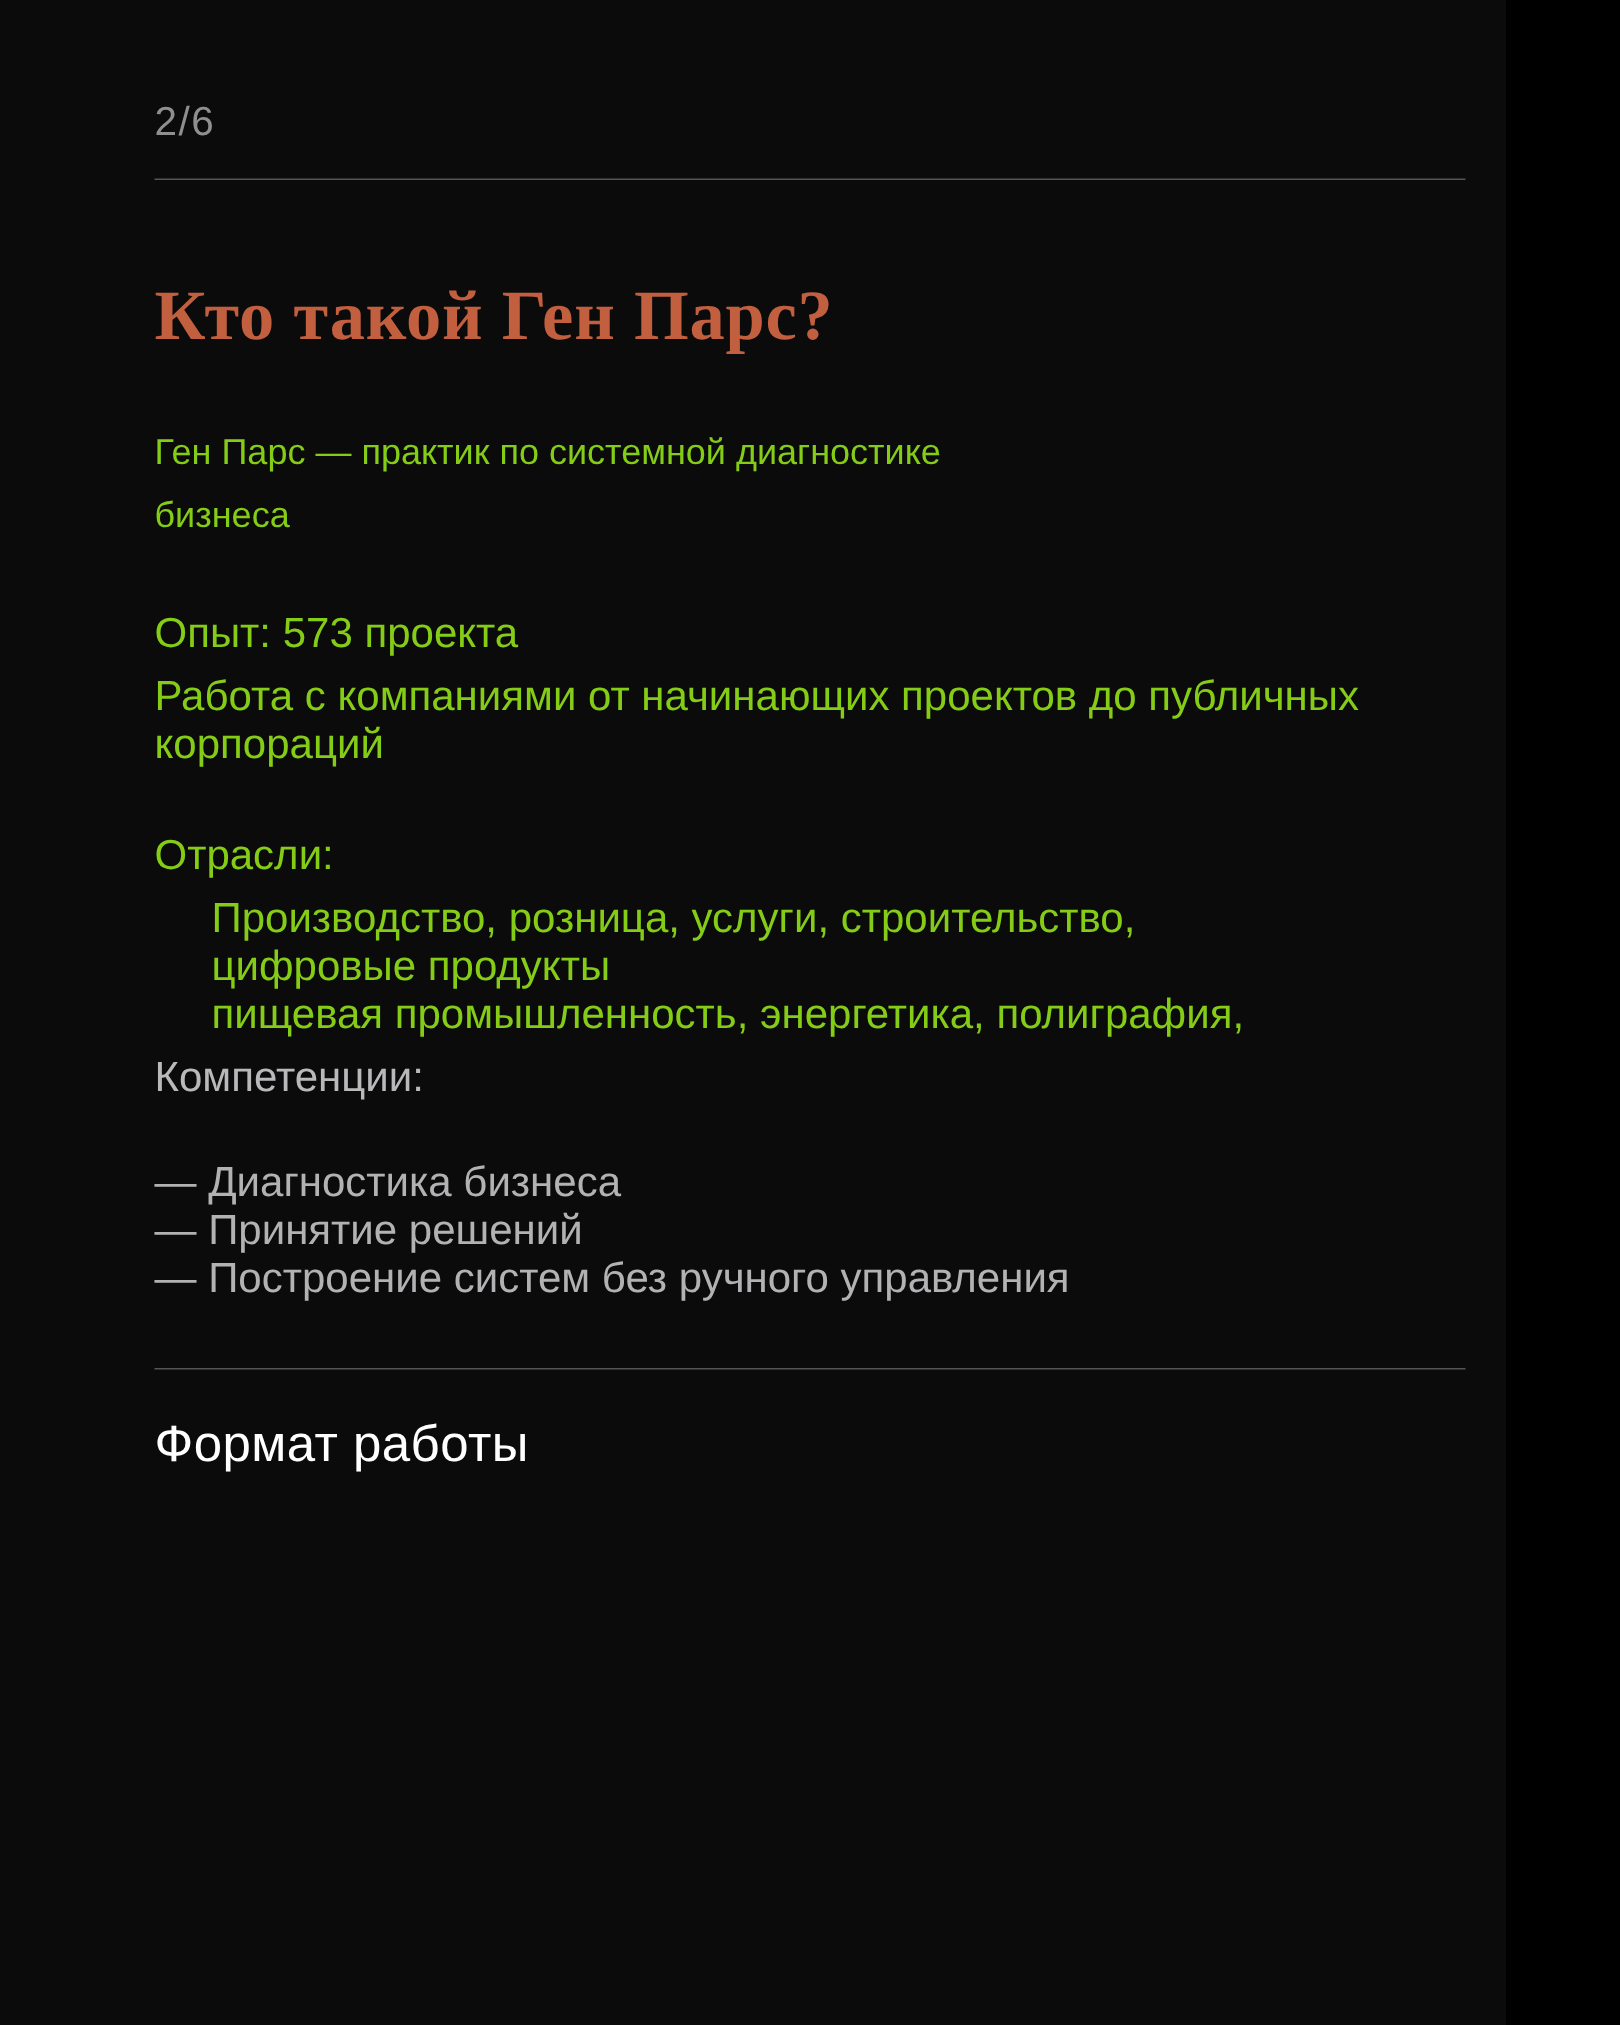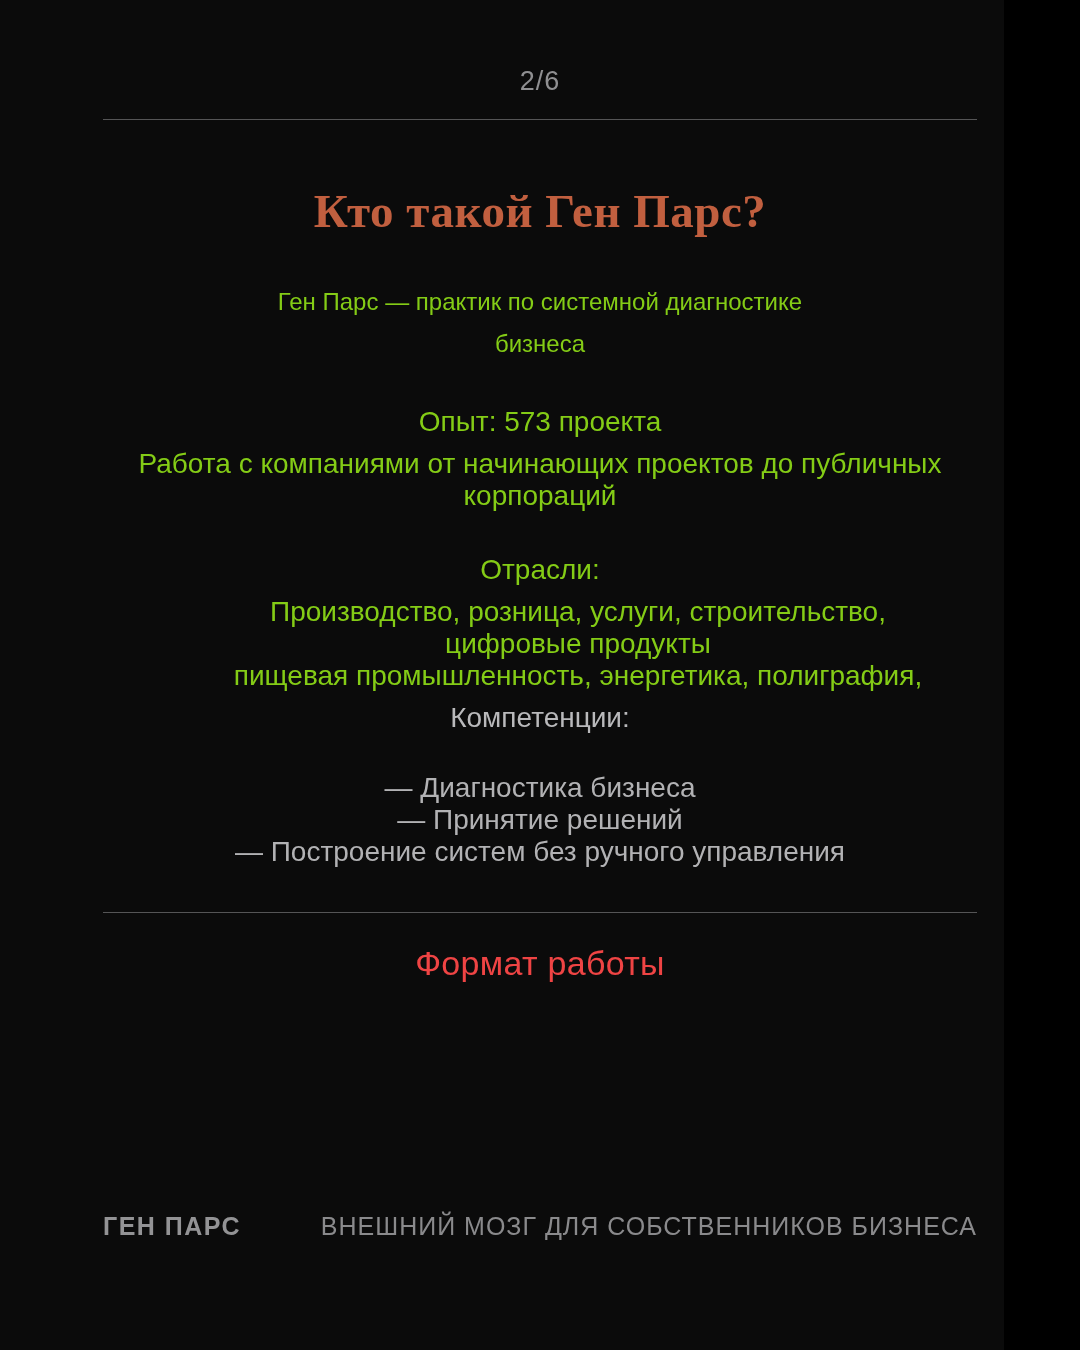--- a/index.html
+++ b/index.html
@@ -7,21 +7,20 @@
     padding: 0;
     background: #000;
   }
   .canvas {
     position: relative;
     width: 1004px;
     height: 1350px;
     background: #0b0b0b;
     font-family: "Liberation Sans", sans-serif;
     overflow: hidden;
-    text-align: center;
     -webkit-font-smoothing: antialiased;
   }
   .abs { position: absolute; left: 103px; width: 874px; }
 
   .page-indicator {
     top: 66px;
     font-size: 27px;
     color: #8f8f91;
     letter-spacing: 1px;
   }
@@ -68,21 +67,21 @@
     top: 772px;
     font-size: 28px;
     line-height: 32px;
     color: #b2b2b4;
     font-weight: 500;
   }
 
   .fmt-heading {
     top: 944px;
     font-size: 34px;
-    color: #ef4444;
+    color: #ffffff;
     font-weight: 500;
     letter-spacing: 0.3px;
   }
   .fmt-body { top: 1002px; line-height: 33px; }
 
   .footer {
     top: 1212px;
     display: flex;
     justify-content: space-between;
     align-items: baseline;
@@ -132,18 +131,14 @@
   <div class="abs comp-list">
     <div>— Диагностика бизнеса</div>
     <div>— Принятие решений</div>
     <div>— Построение систем без ручного управления</div>
   </div>
 
   <div class="abs divider divider-mid"></div>
 
   <div class="abs fmt-heading">Формат работы</div>
 
-  <div class="abs footer">
-    <span class="footer-brand">ГЕН ПАРС</span>
-    <span class="footer-tagline">ВНЕШНИЙ МОЗГ ДЛЯ СОБСТВЕННИКОВ БИЗНЕСА</span>
-  </div>
 
 </div>
 
 </body></html>

